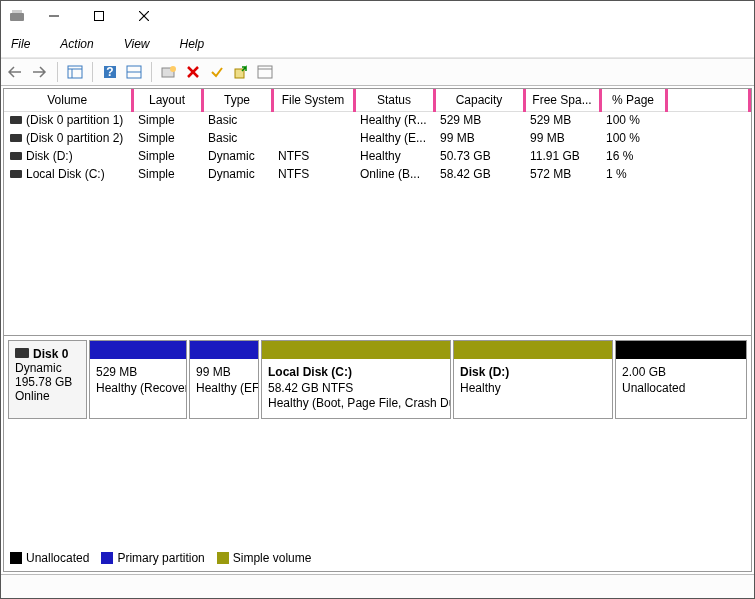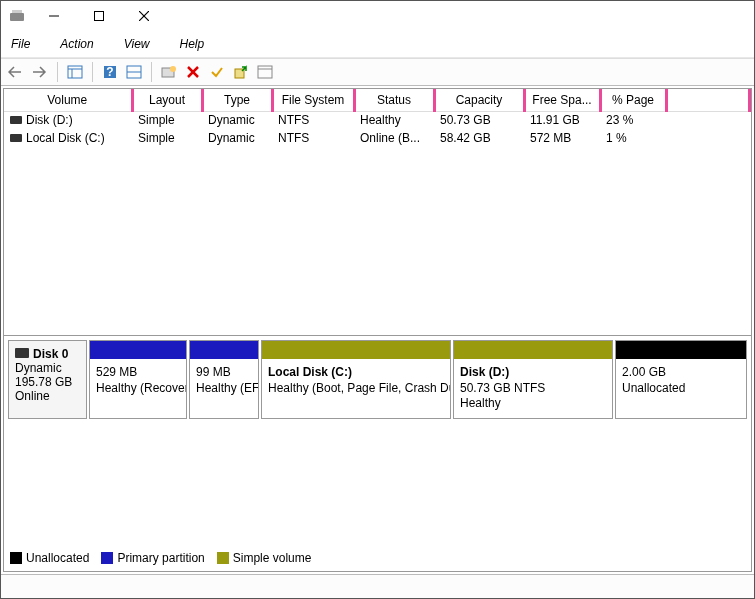--- a/index.html
+++ b/index.html
@@ -156,28 +156,50 @@
         <th>File System</th>
         <th>Status</th>
         <th>Capacity</th>
         <th>Free Spa...</th>
         <th>% Page</th>
         <th></th>
       </tr>
         </thead>
       <tbody id="volume-rows">
           <tr>
+            <td><span class="vol-icon"></span>(Disk 0 partition 1)</td>
+            <td>Simple</td>
+            <td>Basic</td>
+            <td></td>
+            <td>Healthy (R...</td>
+            <td>529 MB</td>
+            <td>529 MB</td>
+            <td>100 %</td>
+            <td></td>
+          </tr>
+          <tr>
+            <td><span class="vol-icon"></span>(Disk 0 partition 2)</td>
+            <td>Simple</td>
+            <td>Basic</td>
+            <td></td>
+            <td>Healthy (E...</td>
+            <td>99 MB</td>
+            <td>99 MB</td>
+            <td>100 %</td>
+            <td></td>
+          </tr>
+          <tr>
             <td><span class="vol-icon"></span>Disk (D:)</td>
             <td>Simple</td>
             <td>Dynamic</td>
             <td>NTFS</td>
             <td>Healthy</td>
             <td>50.73 GB</td>
             <td>11.91 GB</td>
-            <td>23 %</td>
+            <td>16 %</td>
             <td></td>
           </tr>
           <tr>
             <td><span class="vol-icon"></span>Local Disk (C:)</td>
             <td>Simple</td>
             <td>Dynamic</td>
             <td>NTFS</td>
             <td>Online (B...</td>
             <td>58.42 GB</td>
             <td>572 MB</td>
@@ -208,28 +230,28 @@
             <div class="part-top" style="background:#1a1abf"></div>
             <div class="part-body">
               <div>99 MB</div>
               <div>Healthy (EFI System Partition)</div>
             </div>
           </div>
           <div class="partition" style="width: 190px;">
             <div class="part-top" style="background:#9a9a0e"></div>
             <div class="part-body">
               <div class="pname">Local Disk  (C:)</div>
+              <div>58.42 GB NTFS</div>
               <div>Healthy (Boot, Page File, Crash Dump, Primary Partition)</div>
             </div>
           </div>
           <div class="partition" style="width: 160px;">
             <div class="part-top" style="background:#9a9a0e"></div>
             <div class="part-body">
               <div class="pname">Disk  (D:)</div>
-              <div>50.73 GB NTFS</div>
               <div>Healthy</div>
             </div>
           </div>
           <div class="partition" style="width: 132px;">
             <div class="part-top" style="background:#000000"></div>
             <div class="part-body">
               <div>2.00 GB</div>
               <div>Unallocated</div>
             </div>
           </div>

